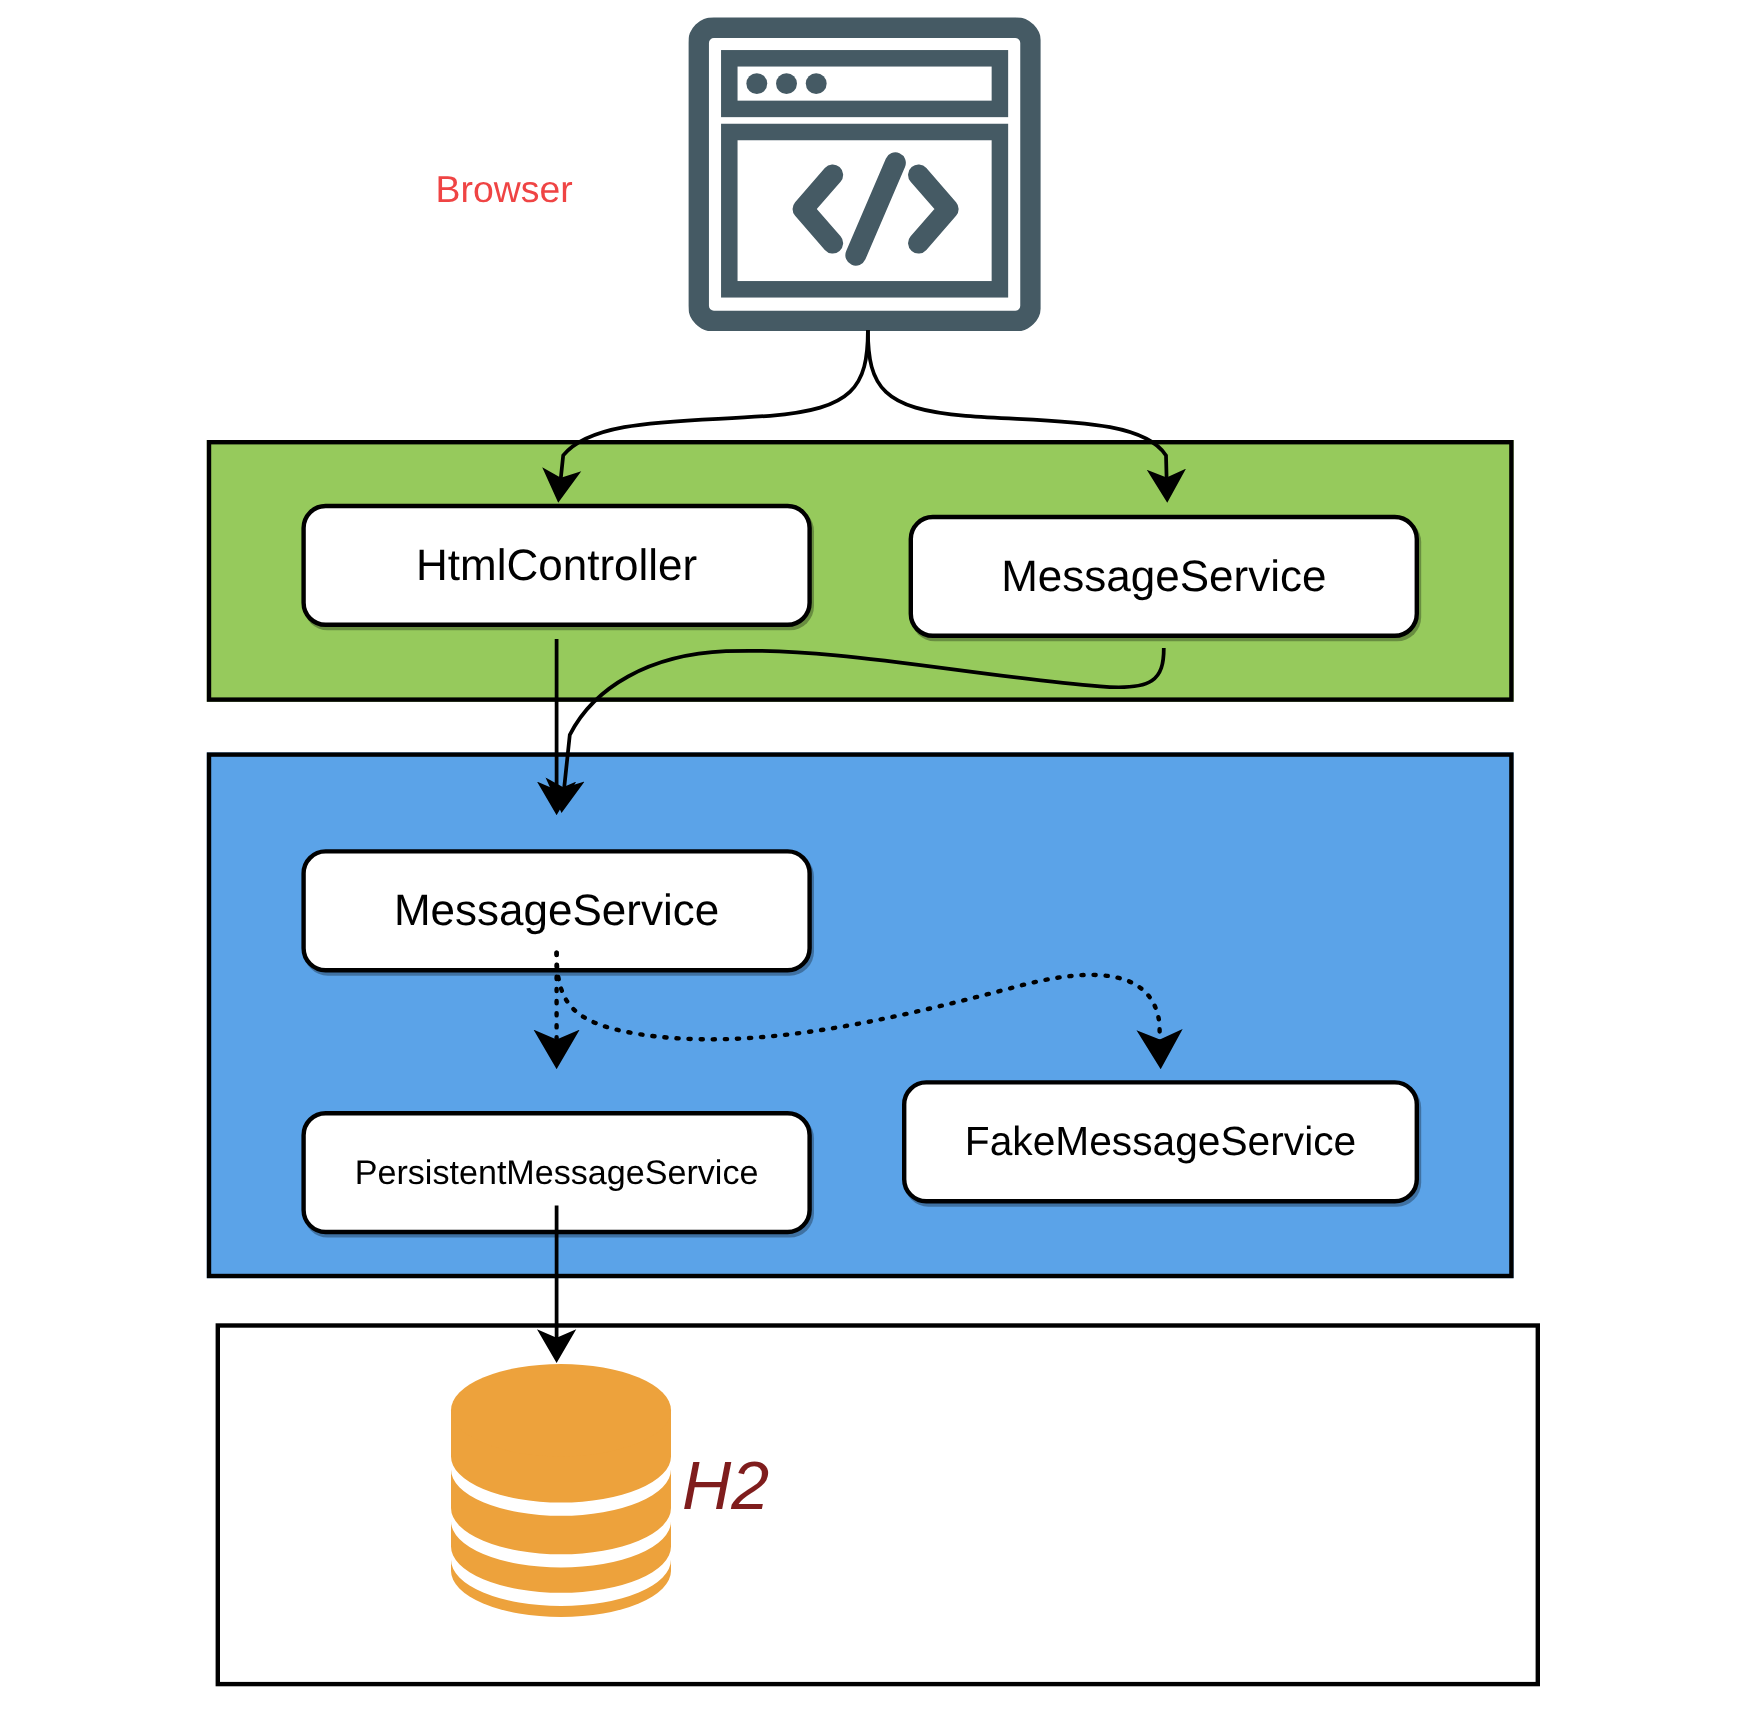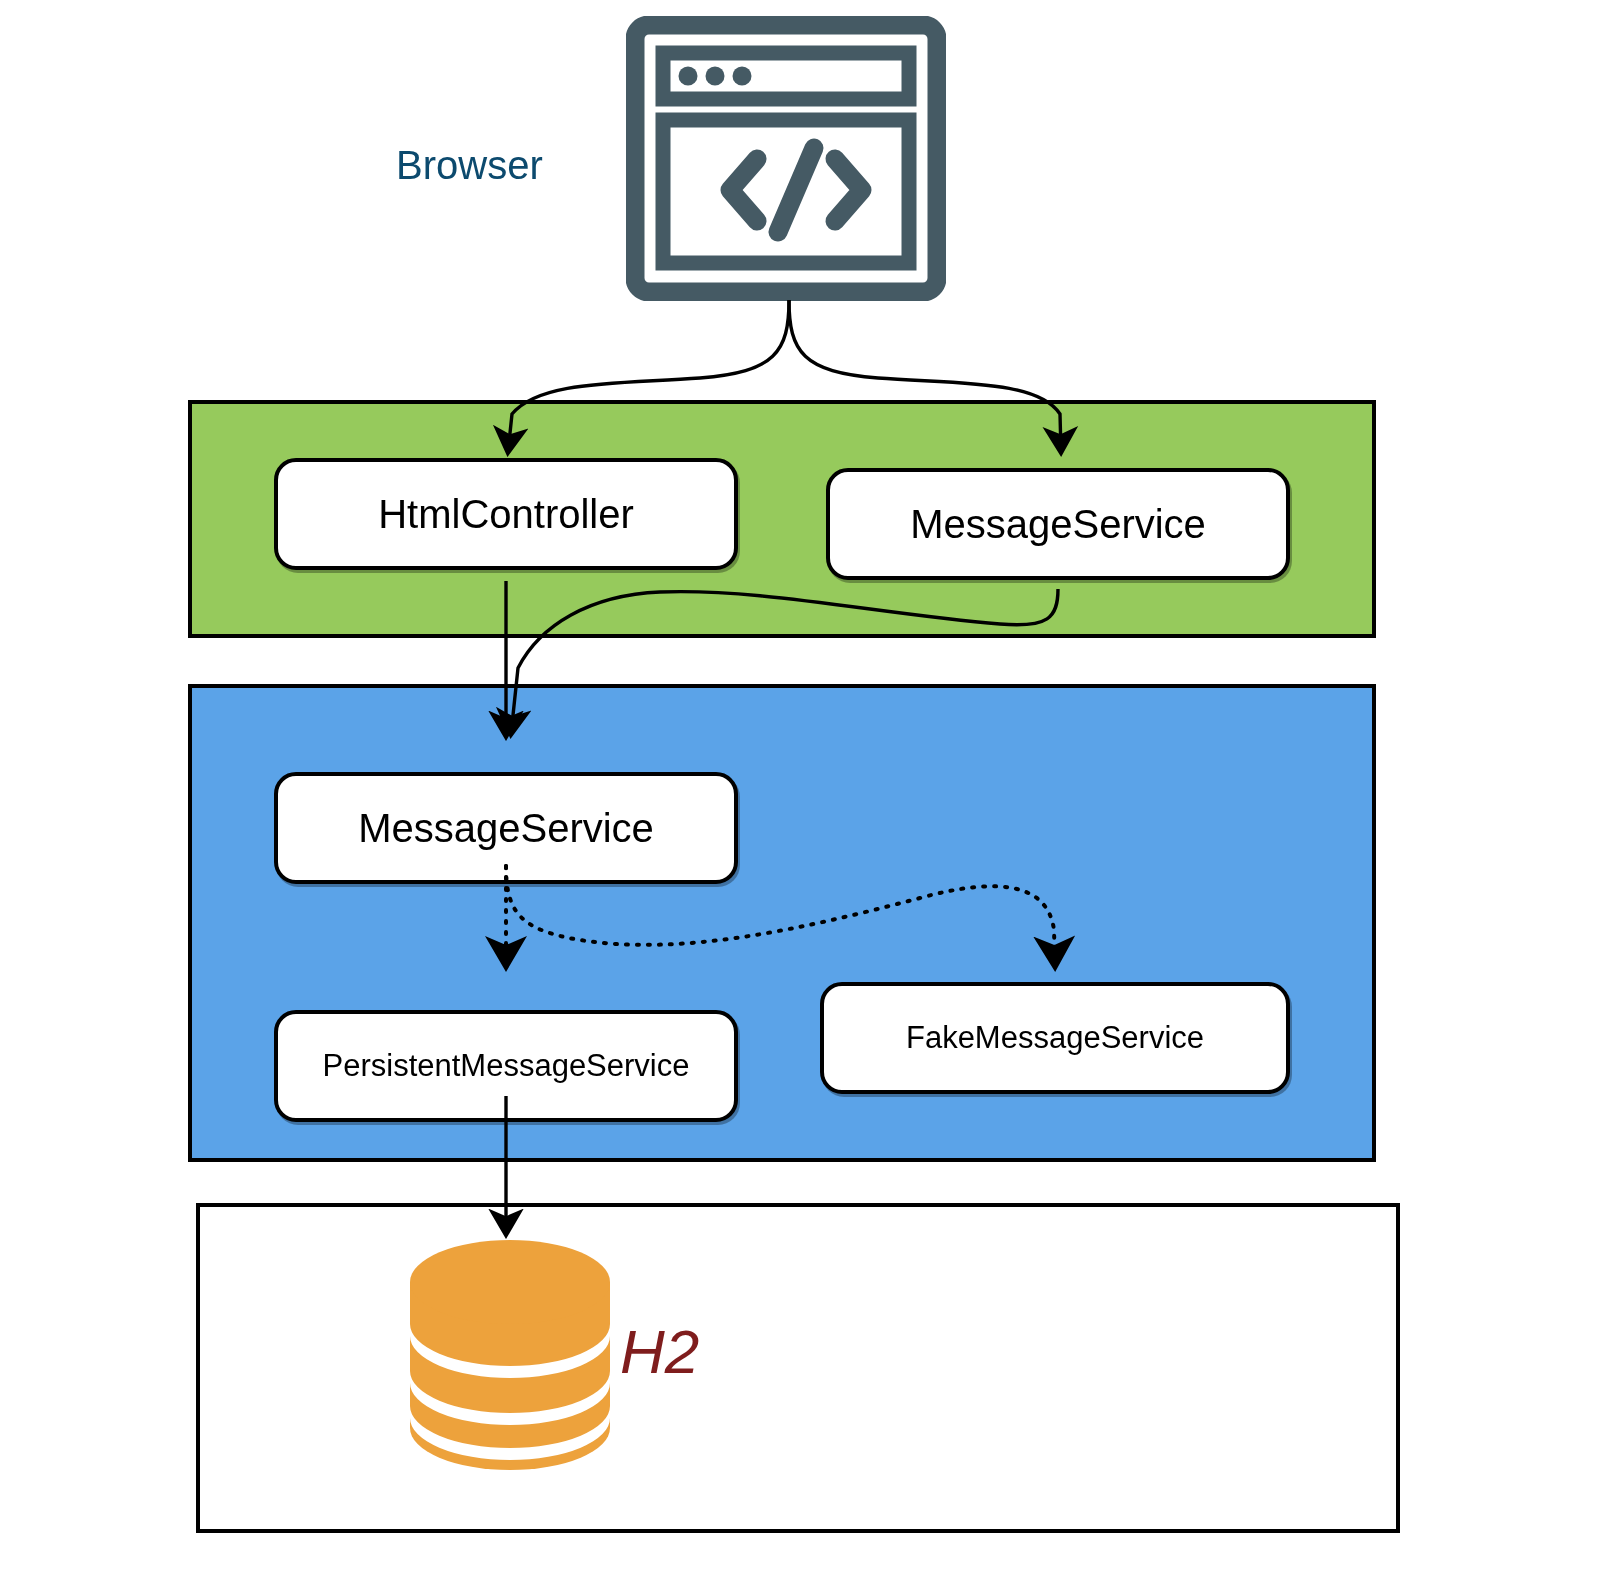--- a/index.html
+++ b/index.html
@@ -94,28 +94,28 @@
     top: 1010px;
     width: 464px;
     height: 112px;
     font-size: 31px;
   }
   #node-fake-message-service {
     left: 820px;
     top: 982px;
     width: 470px;
     height: 112px;
-    font-size: 31px;
+    font-size: 37px;
   }
   #browser-label {
     position: absolute;
     left: 396px;
-    top: 143px;
-    font-size: 40px;
-    color: #0c4a6e;
+    top: 154px;
+    font-size: 34px;
+    color: #ef4444;
     white-space: nowrap;
     z-index: 4;
   }
   #browser-icon {
     position: absolute;
     left: 626px;
     top: 16px;
     width: 320px;
     height: 285px;
     z-index: 4;

